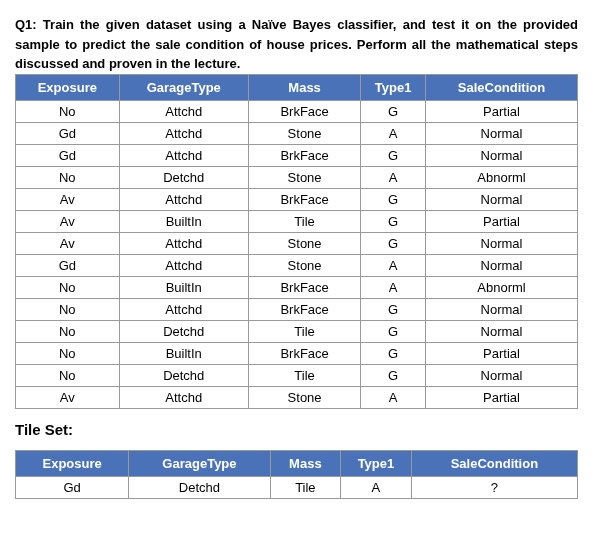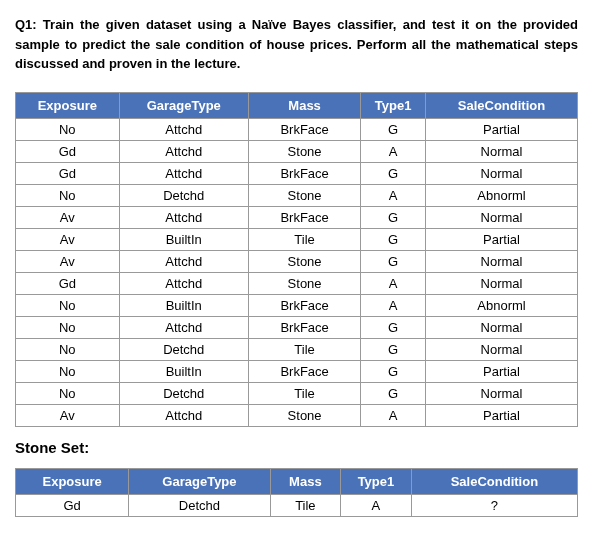--- a/index.html
+++ b/index.html
@@ -8,21 +8,20 @@
       padding: 15px;
       width: 563px;
       font-size: 13px;
       color: #000;
       background: #fff;
     }
     .question {
       font-weight: bold;
       text-align: justify;
       line-height: 1.5;
-      margin-bottom: 18px;
     }
     table {
       border-collapse: collapse;
       width: 100%;
       margin-bottom: 12px;
     }
     th, td {
       border: 1px solid #999;
       padding: 3px 8px;
       text-align: center;
@@ -156,21 +155,21 @@
       <tr>
         <td>Av</td>
         <td>Attchd</td>
         <td>Stone</td>
         <td>A</td>
         <td>Partial</td>
       </tr>
     </tbody>
 </table>
 
-<div class="section-label">Stone Set:</div>
+<div class="section-label">Tile Set:</div>
 
 <table class="test-table">
   <thead>
     <tr>
       <th>Exposure</th>
       <th>GarageType</th>
       <th>Mass</th>
       <th>Type1</th>
       <th>SaleCondition</th>
     </tr>

